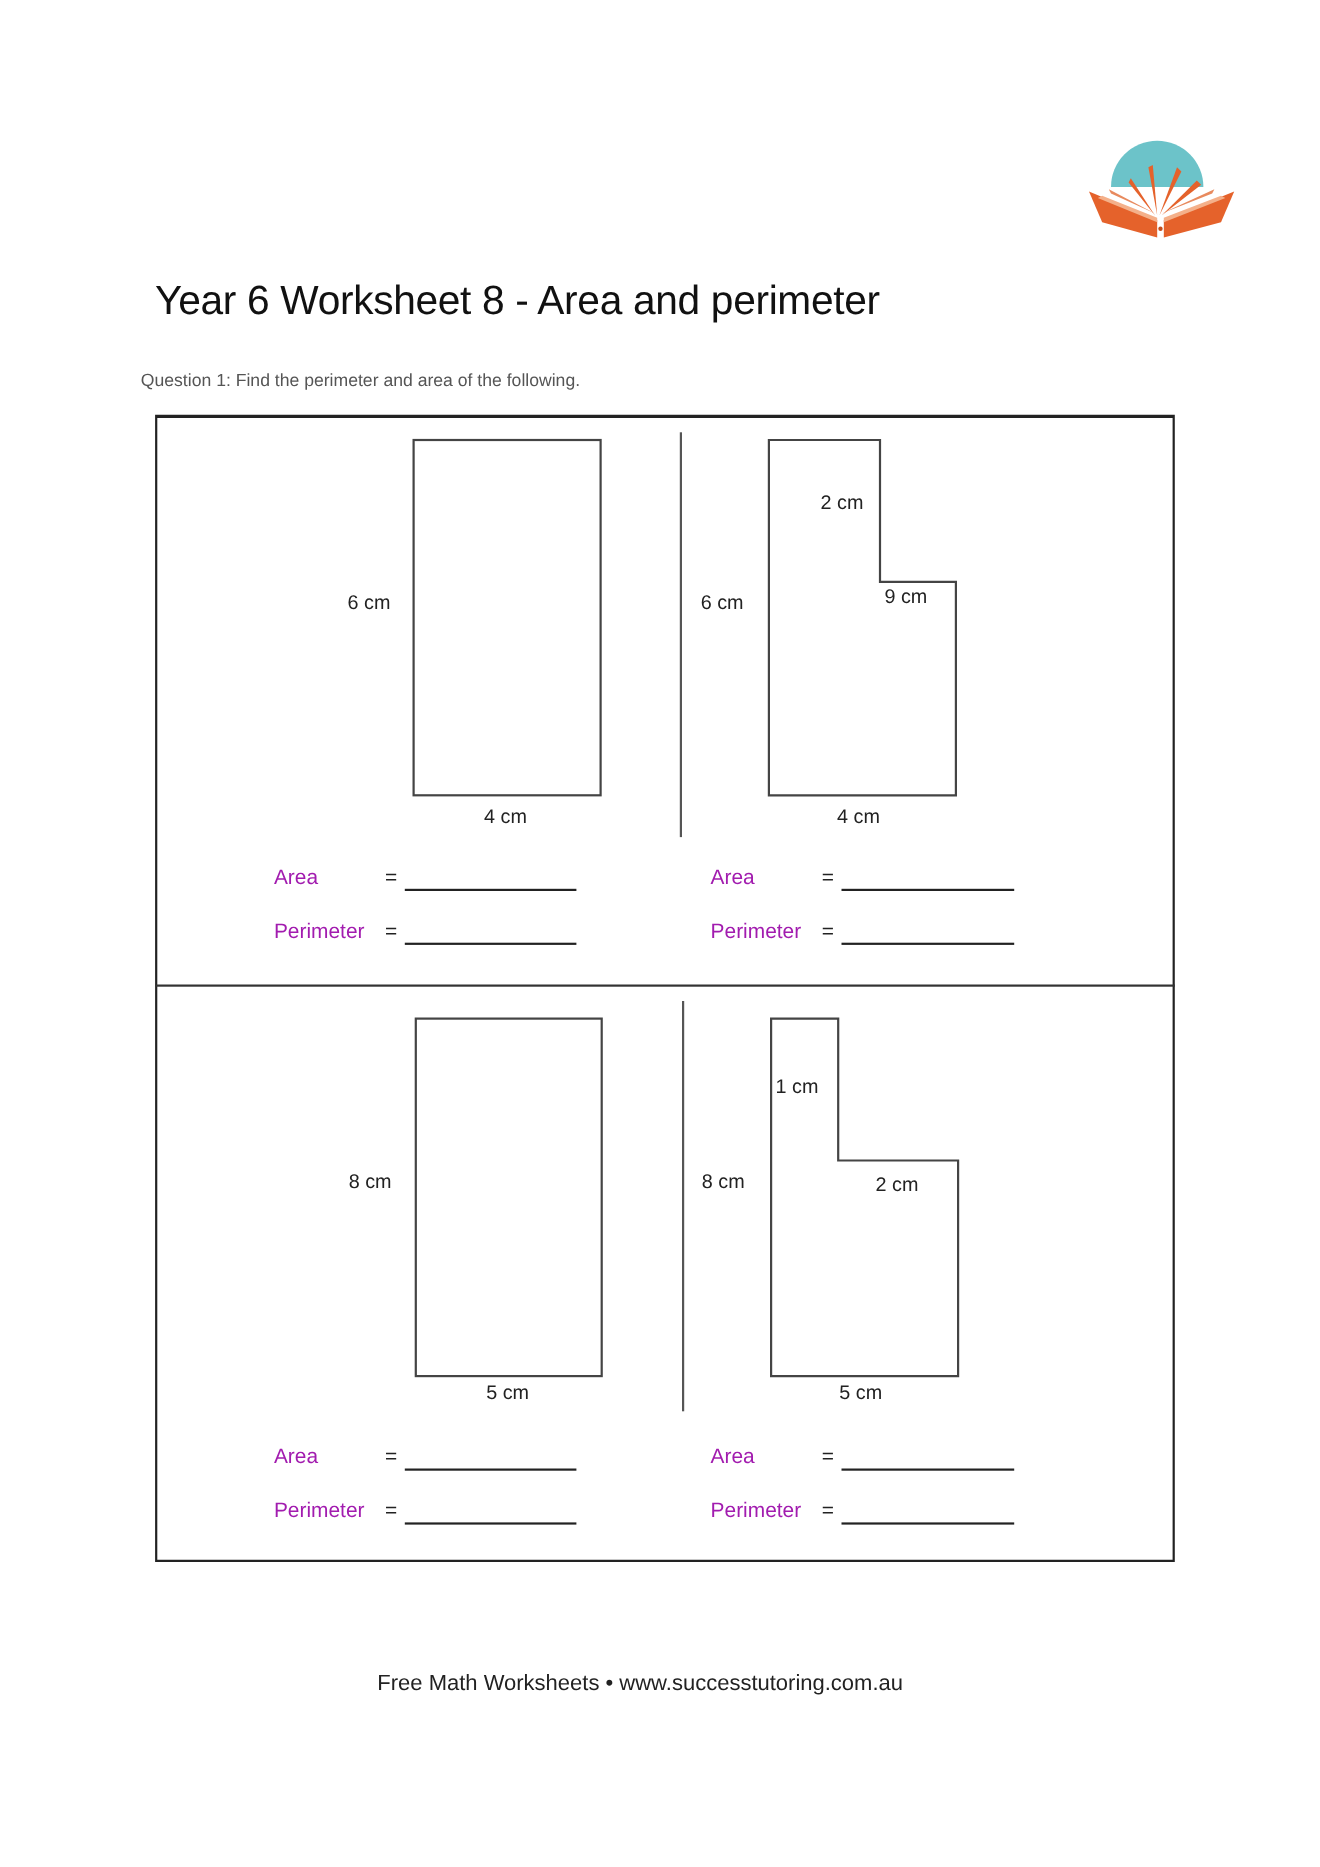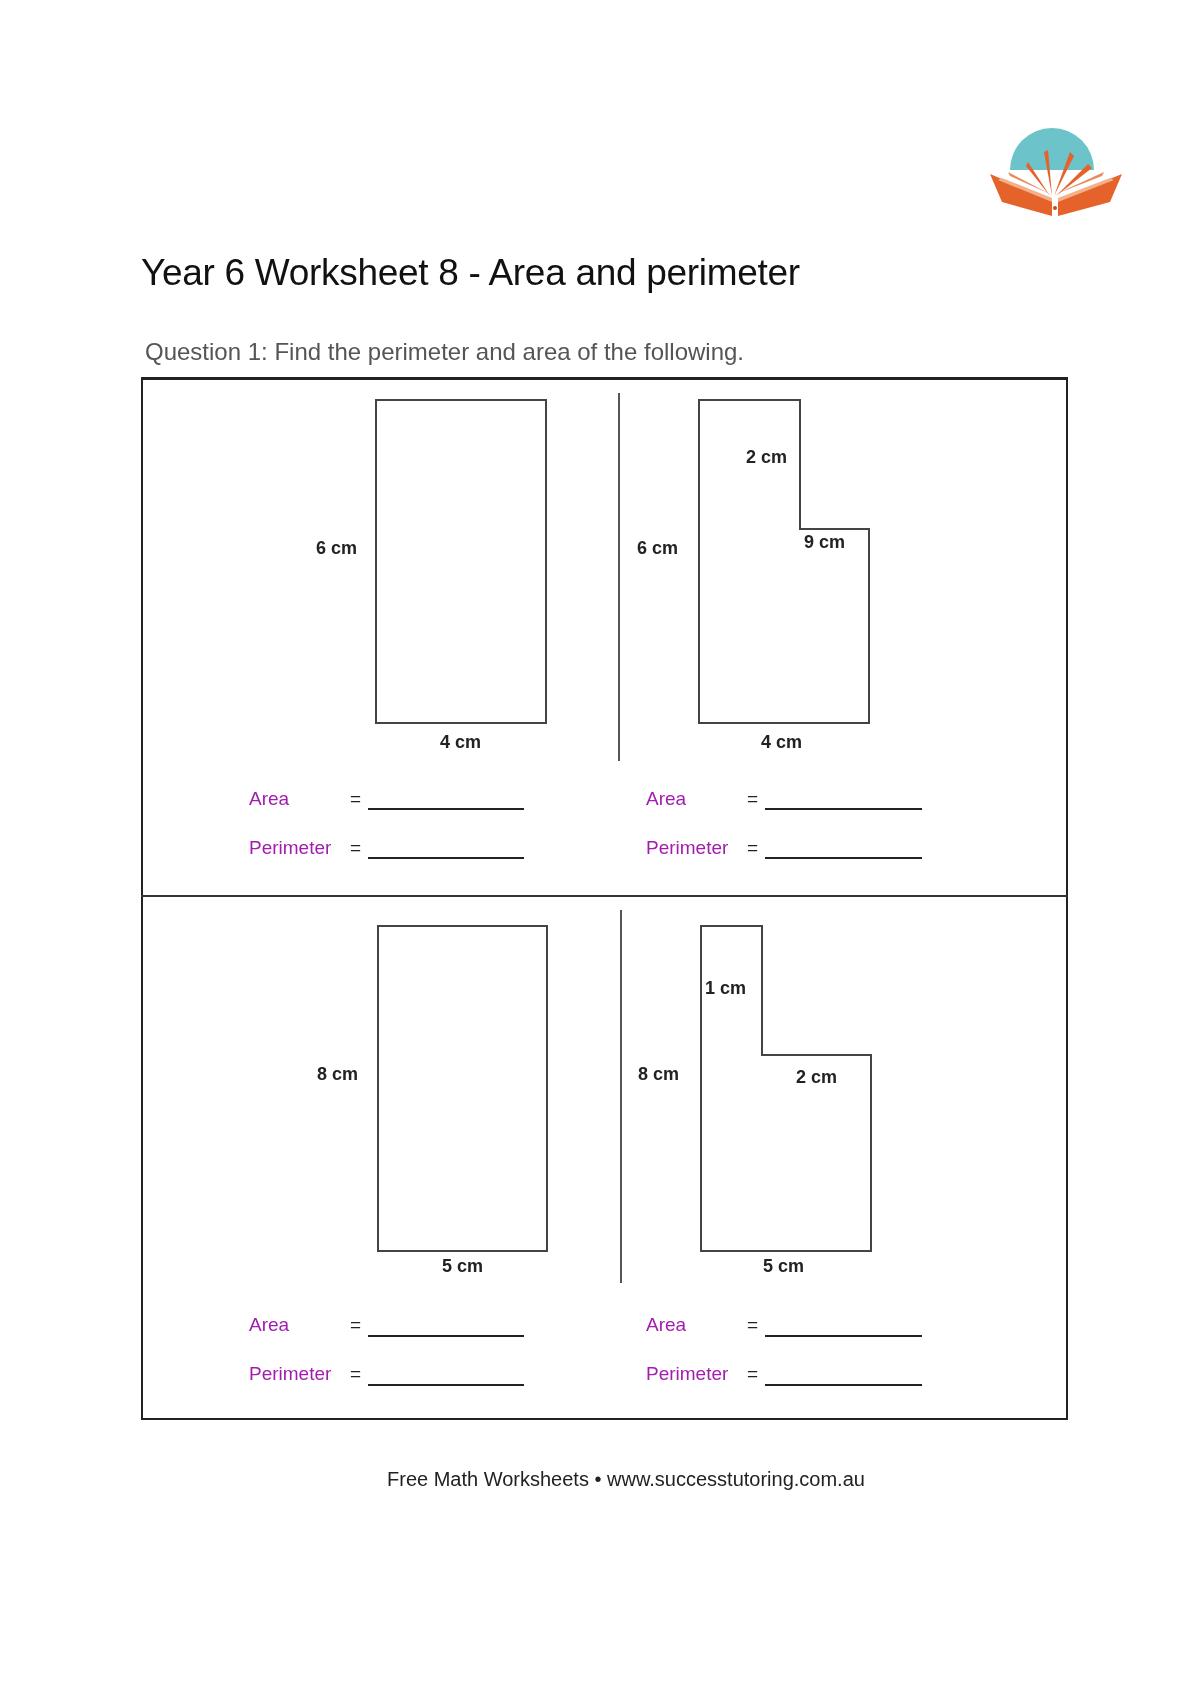--- a/index.html
+++ b/index.html
@@ -1,31 +1,31 @@
 <!DOCTYPE html>
 <html><head>
   <meta charset="utf-8">
   <style>
     html, body { margin: 0; padding: 0; background: #ffffff; }
     body { width: 1200px; height: 1697px; position: relative; overflow: hidden;
            font-family: "Liberation Sans", sans-serif; color: #1a1a1a; }
     .abs { position: absolute; }
     .logo { left: 988px; top: 122px; width: 136px; height: 96px; }
     .title { left: 141px; top: 252px; font-size: 37px; color: #111; white-space: nowrap; letter-spacing: -0.3px; }
-    .subtitle { left: 145px; top: 338px; font-size: 24px; color: #555; white-space: nowrap; }
+    .subtitle { left: 128px; top: 338px; font-size: 16px; color: #555; white-space: nowrap; }
     .frame { left: 141px; top: 377px; width: 927px; height: 1043px; border: 2px solid #222;
              border-top-width: 3px; box-sizing: border-box; }
     .hdivider { left: 141px; top: 895px; width: 927px; height: 2px; background: #333; }
     .vdivider { width: 2px; background: #555; }
     .shape-svg { overflow: visible; }
-    .dim { font-size: 18px; color: #222; white-space: nowrap; font-weight: bold; }
+    .dim { font-size: 18px; color: #222; white-space: nowrap; }
     .ans-label { font-size: 19px; color: #a21caf; white-space: nowrap; }
     .ans-eq { font-size: 19px; color: #222; }
     .ans-line { height: 0; border-bottom: 2px solid #222; }
-    .footer { left: 343px; top: 1468px; font-size: 20px; color: #222; white-space: nowrap; margin-left: 44px; }
+    .footer { left: 343px; top: 1519px; font-size: 20px; color: #222; white-space: nowrap; }
   </style>
 </head>
 <body>
 
 <div class="abs logo">
   <svg width="136" height="96" viewBox="0 0 136 96">
     <path d="M22 48 A42 42 0 0 1 106 48 Z" fill="#6cc3c9"></path>
     <path d="M38 44 L62 74 L40 40 Z" fill="#e5622b"></path>
     <path d="M56 30 L64 74 L60 28 Z" fill="#e5622b"></path>
     <path d="M82 30 L66 74 L86 34 Z" fill="#e5622b"></path>

